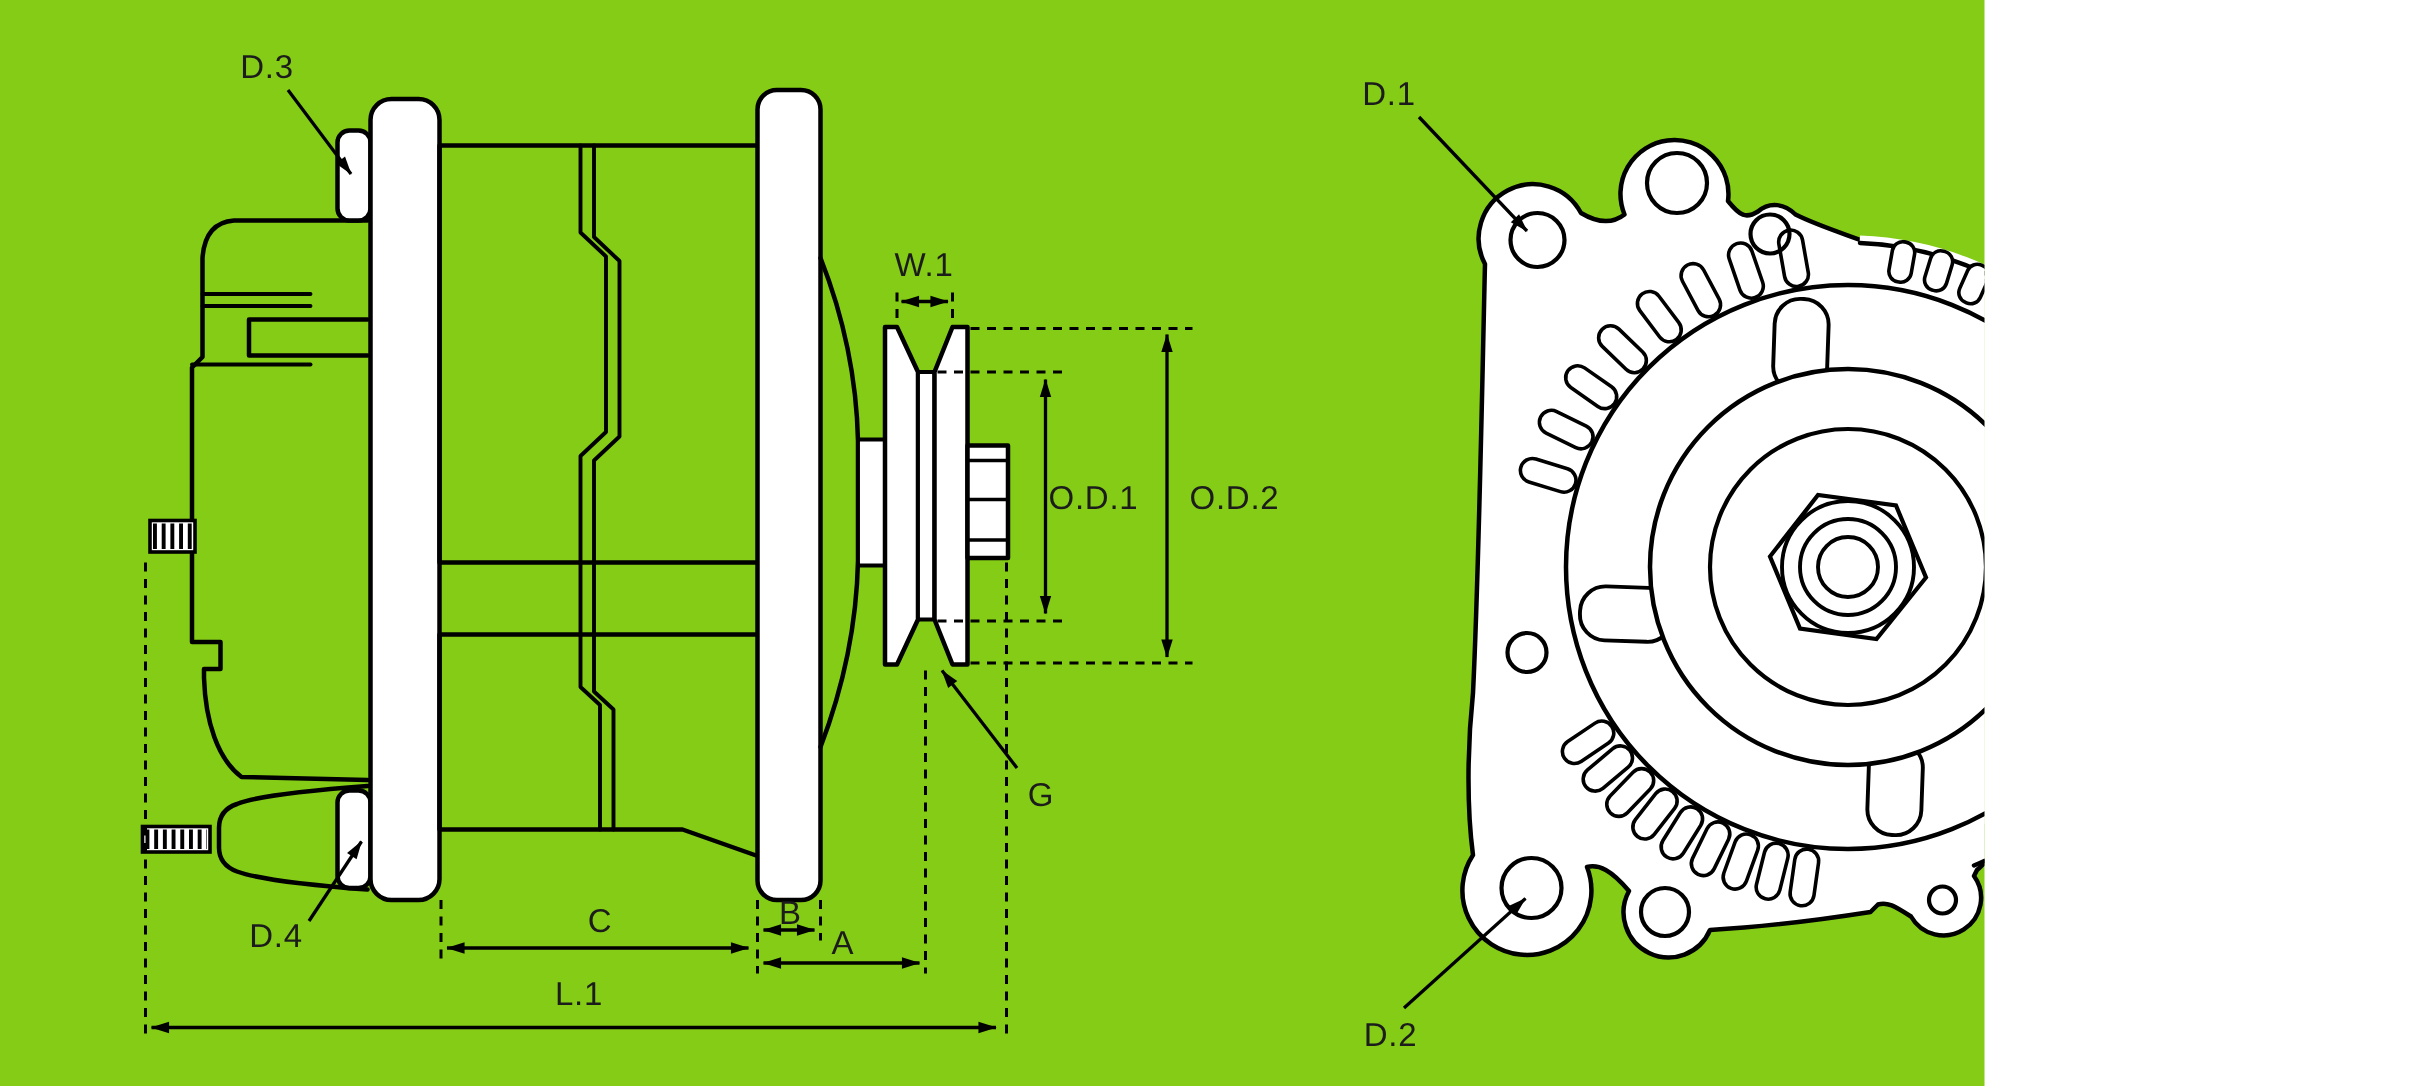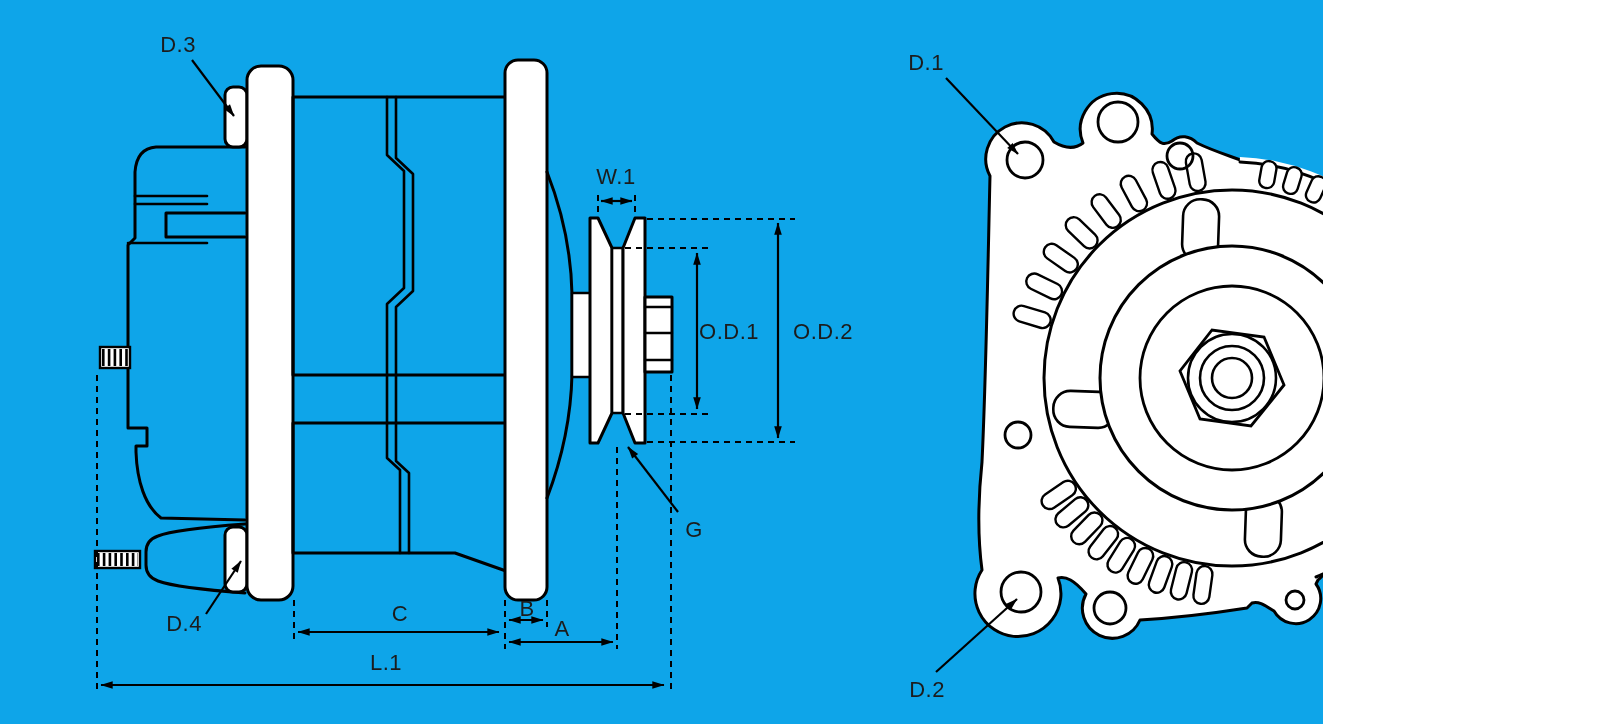--- a/index.html
+++ b/index.html
@@ -1,16 +1,16 @@
 <!DOCTYPE html>
 <html><head>
 <meta charset="utf-8">
 <style>
   html,body{margin:0;padding:0;background:#ffffff;}
-  .stage{position:relative;width:1323px;height:724px;background:#0ea5e9;overflow:hidden;
+  .stage{position:relative;width:1323px;height:724px;background:#84cc16;overflow:hidden;
          font-family:"Liberation Sans",sans-serif;}
   svg{display:block;}
   .ln{stroke:#000000;fill:none;stroke-linejoin:round;stroke-linecap:round;}
   .w3{stroke-width:3px;}
   .w26{stroke-width:2.6px;}
   .w24{stroke-width:2.4px;}
   .wh{fill:#ffffff;}
   .dash{stroke:#000000;fill:none;stroke-width:2px;stroke-dasharray:6 5;}
   .dim{stroke:#000000;fill:none;stroke-width:2.2px;}
   .lbl{font-family:"Liberation Sans",sans-serif;font-size:22px;fill:#1c1c1c;

